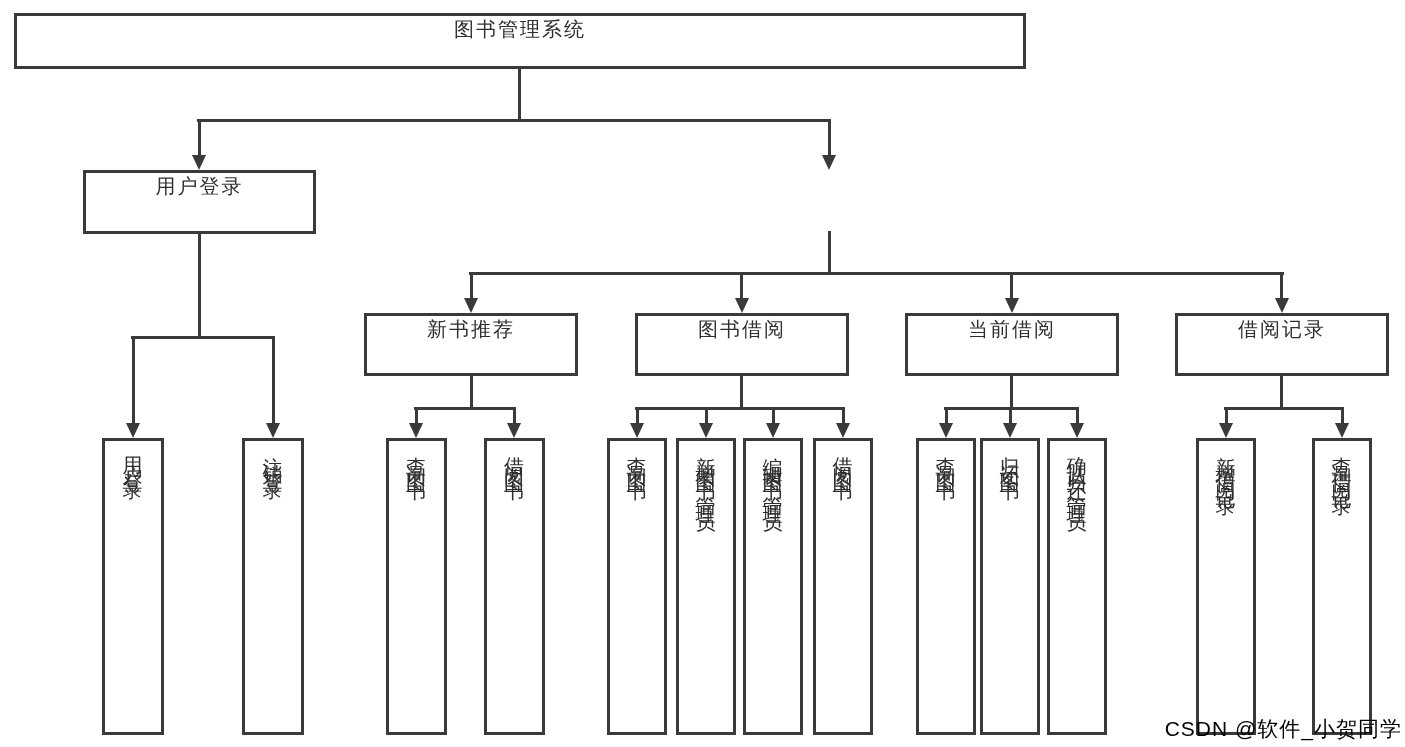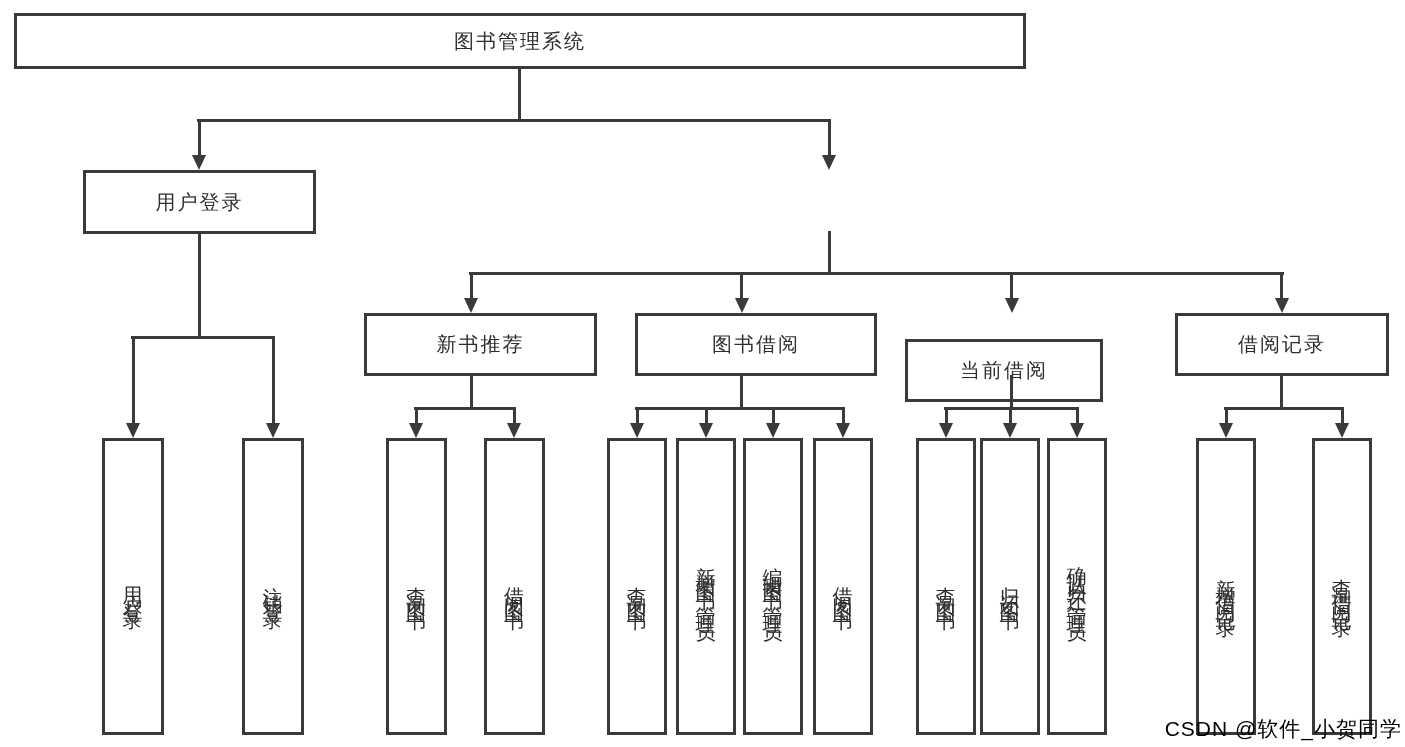--- a/index.html
+++ b/index.html
@@ -7,40 +7,40 @@
     position:relative;
     width:1405px;height:747px;
     background:#ffffff;
     font-family:"Liberation Sans","DejaVu Sans",sans-serif;
     overflow:hidden;
   }
   .box{
     position:absolute;
     background:#ffffff;
     border:3px solid #3a3a3a;
-    display:flex;align-items:center;justify-content:center;
+    display:flex;justify-content:center;
     box-sizing:border-box;
     color:#2e2e2e;
   }
   .box span{font-size:20px;letter-spacing:2px;white-space:nowrap;}
   .box.v span{
     writing-mode:vertical-rl;
     text-orientation:mixed;
     letter-spacing:8px;
     font-size:20px;
     line-height:1;
     white-space:normal;
   }
   
   .b-root{left:14px;top:13px;width:1012px;height:56px;}
   .b-login{left:83px;top:170px;width:233px;height:64px;}
   .b-mgmt{left:712px;top:170px;width:235px;height:64px;}
-  .b-l3a{left:364px;top:313px;width:233px;height:63px;}
-  .b-l3b{left:635px;top:313px;width:242px;height:63px;}
-  .b-l3c{left:905px;top:313px;width:198px;height:63px;margin-top:26px;}
+  .b-l3a{left:364px;top:313px;width:214px;height:63px;}
+  .b-l3b{left:635px;top:313px;width:214px;height:63px;}
+  .b-l3c{left:905px;top:313px;width:214px;height:63px;}
   .b-l3d{left:1175px;top:313px;width:214px;height:63px;}
   .b-g1a{left:102px;top:438px;width:62px;height:297px;}
   .b-g1b{left:242px;top:438px;width:62px;height:297px;}
   .b-g2a{left:386px;top:438px;width:61px;height:297px;}
   .b-g2b{left:484px;top:438px;width:61px;height:297px;}
   .b-g3a{left:607px;top:438px;width:60px;height:297px;}
   .b-g3b{left:676px;top:438px;width:60px;height:297px;}
   .b-g3c{left:743px;top:438px;width:60px;height:297px;}
   .b-g3d{left:813px;top:438px;width:60px;height:297px;}
   .b-g4a{left:916px;top:438px;width:60px;height:297px;}

